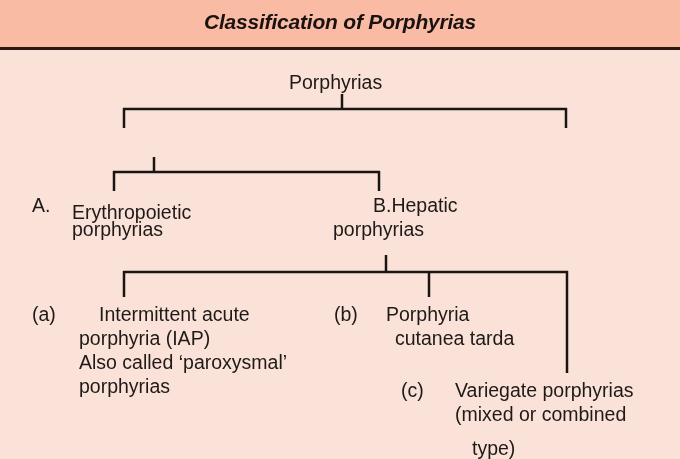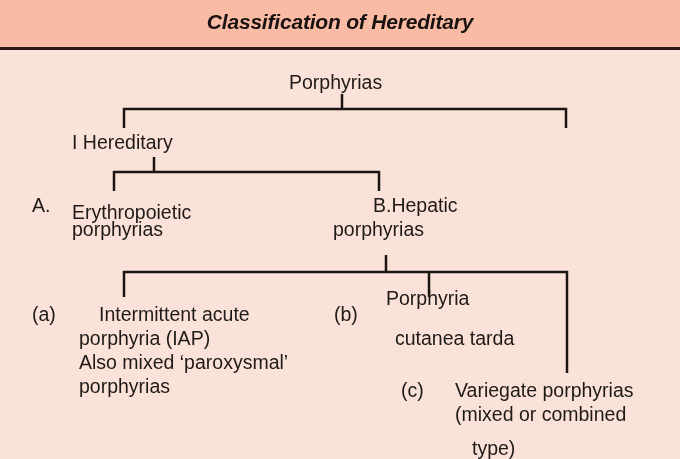--- a/index.html
+++ b/index.html
@@ -25,21 +25,21 @@
       position: absolute; font-size: 19.5px; line-height: 24px; white-space: nowrap;
       color: #1e1a18;
     }
     svg.lines { position: absolute; left: 0; top: 0; }
     svg.lines line { stroke: #1a1412; stroke-width: 2.5; }
   </style>
 </head>
 <body>
 
 <div class="header">
-  <div class="title">Classification of Hereditary</div>
+  <div class="title">Classification of Porphyrias</div>
 </div>
 
 <div class="canvas">
   <svg class="lines" width="680" height="459">
 
     <line x1="342" y1="94" x2="342" y2="109"></line>
     <line x1="123" y1="109" x2="567" y2="109"></line>
     <line x1="124" y1="108" x2="124" y2="128"></line>
     <line x1="566" y1="108" x2="566" y2="128"></line>
 
@@ -50,36 +50,35 @@
 
     <line x1="386" y1="255" x2="386" y2="272"></line>
     <line x1="123" y1="272" x2="568" y2="272"></line>
     <line x1="124" y1="271" x2="124" y2="297"></line>
     <line x1="429" y1="272" x2="429" y2="297"></line>
     <line x1="567" y1="271" x2="567" y2="373"></line>
   </svg>
 
   <div class="t" style="left:289px; top:70px;">Porphyrias</div>
 
-  <div class="t" style="left:72px; top:130px;">I Hereditary</div>
 
   <div class="t" style="left:32px; top:193px;">A.</div>
   <div class="t" style="left:72px; top:193px;margin-top:7px;">Erythropoietic</div>
   <div class="t" style="left:72px; top:217px;">porphyrias</div>
 
   <div class="t" style="left:333px; top:193px;margin-left:40px;">B.Hepatic</div>
   <div class="t" style="left:333px; top:217px;">porphyrias</div>
 
   <div class="t" style="left:32px; top:302px;">(a)</div>
   <div class="t" style="left:79px; top:302px;margin-left:20px;">Intermittent acute</div>
   <div class="t" style="left:79px; top:326px;">porphyria (IAP)</div>
-  <div class="t" style="left:79px; top:350px;">Also mixed ‘paroxysmal’</div>
+  <div class="t" style="left:79px; top:350px;">Also called ‘paroxysmal’</div>
   <div class="t" style="left:79px; top:374px;">porphyrias</div>
 
   <div class="t" style="left:334px; top:302px;">(b)</div>
-  <div class="t" style="left:386px; top:286px;text-align:center;">Porphyria</div>
+  <div class="t" style="left:386px; top:302px;text-align:center;">Porphyria</div>
   <div class="t" style="left:386px; top:326px;margin-left:9px;">cutanea tarda</div>
 
   <div class="t" style="left:401px; top:378px;">(c)</div>
   <div class="t" style="left:455px; top:378px;">Variegate porphyrias</div>
   <div class="t" style="left:455px; top:402px;">(mixed or combined</div>
   <div class="t" style="left:455px; top:436px;margin-left:17px;">type)</div>
 </div>
 
 </body></html>

